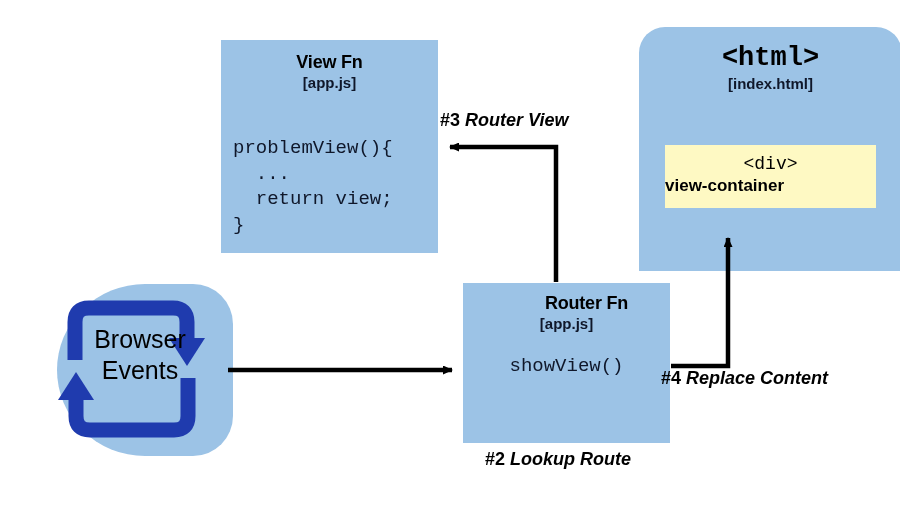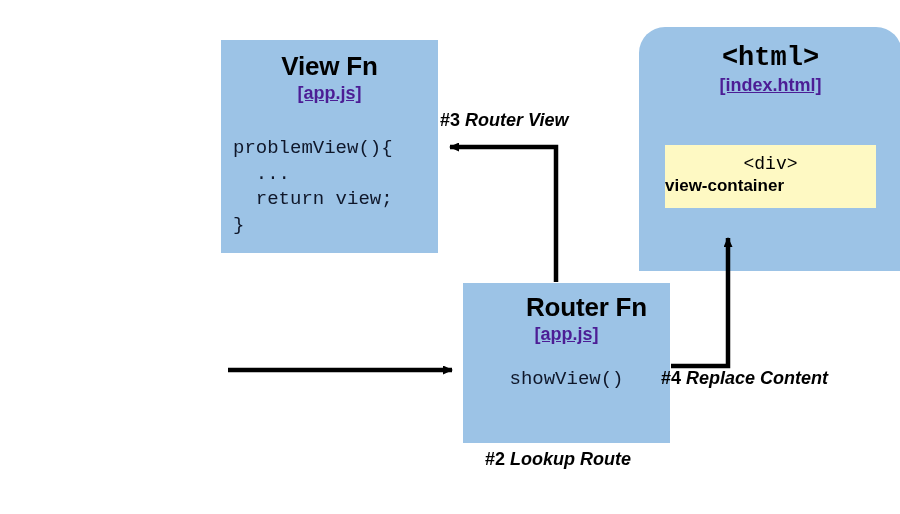--- a/index.html
+++ b/index.html
@@ -19,40 +19,39 @@
   
   .node {
     position: absolute;
     background: #9cc3e6;
     box-sizing: border-box;
   }
 
   .node-title {
     font-family: "Liberation Sans", sans-serif;
     font-weight: bold;
-    font-size: 26px;
+    font-size: 18px;
     color: #000000;
     text-align: center;
     line-height: 1.12;
     letter-spacing: -0.2px;
   }
   .node-title.mono {
     font-family: "Liberation Mono", monospace;
     font-size: 27px;
     letter-spacing: 0px;
   }
   .node-sub {
     font-family: "Liberation Sans", sans-serif;
     font-weight: bold;
-    font-size: 18px;
-    color: #4c1d95;
+    font-size: 15px;
+    color: #0f172a;
     text-align: center;
     line-height: 1.15;
     margin-top: 2px;
-    text-decoration: underline;
   }
 
   .code-block {
     font-family: "Liberation Mono", monospace;
     font-size: 19px;
     color: #0f172a;
     white-space: pre;
     line-height: 1.35;
   }
 
@@ -204,20 +203,35 @@
       <div class="vc-name">view-container</div>
     </div>
   </div>
 
   <div class="node" id="router-fn">
     <div class="node-title">Router Fn</div>
     <div class="node-sub">[app.js]</div>
     <div class="code-block">showView()</div>
   </div>
 
+  <div id="browser-events">
+    <div class="be-shape"></div>
+    <svg class="be-loop" width="176" height="172" viewBox="0 0 176 172">
+
+      <path d="M 18 76 L 18 38 Q 18 24 32 24 L 116 24 Q 130 24 130 38 L 130 58" fill="none" stroke="#1f3bae" stroke-width="15" stroke-linecap="butt"></path>
+      <polygon points="112,54 148,54 130,82" fill="#1f3bae"></polygon>
+
+      <path d="M 131 94 L 131 132 Q 131 146 117 146 L 33 146 Q 19 146 19 132 L 19 112" fill="none" stroke="#1f3bae" stroke-width="15" stroke-linecap="butt"></path>
+      <polygon points="1,116 37,116 19,88" fill="#1f3bae"></polygon>
+    </svg>
+    <div class="be-label">
+      <div>Browser</div>
+      <div>Events</div>
+    </div>
+  </div>
 
   <svg id="arrows" viewBox="0 0 900 514">
     <defs>
       <marker id="ah" markerWidth="10" markerHeight="9" refX="9" refY="4.5" orient="auto" markerUnits="userSpaceOnUse">
         <path d="M0,0 L10,4.5 L0,9 z" fill="#000000"></path>
       </marker>
     </defs>
 
     <g>
       <path d="M 228 370 L 452 370" stroke="#000000" stroke-width="4.5" fill="none" marker-end="url(#ah)"></path>

